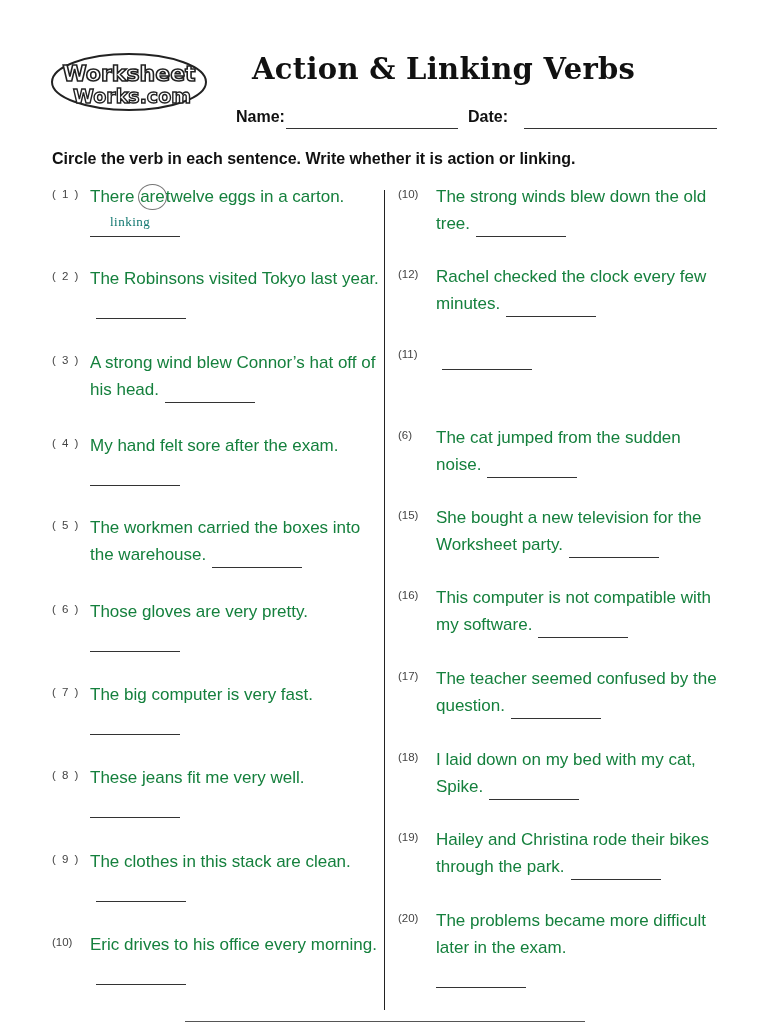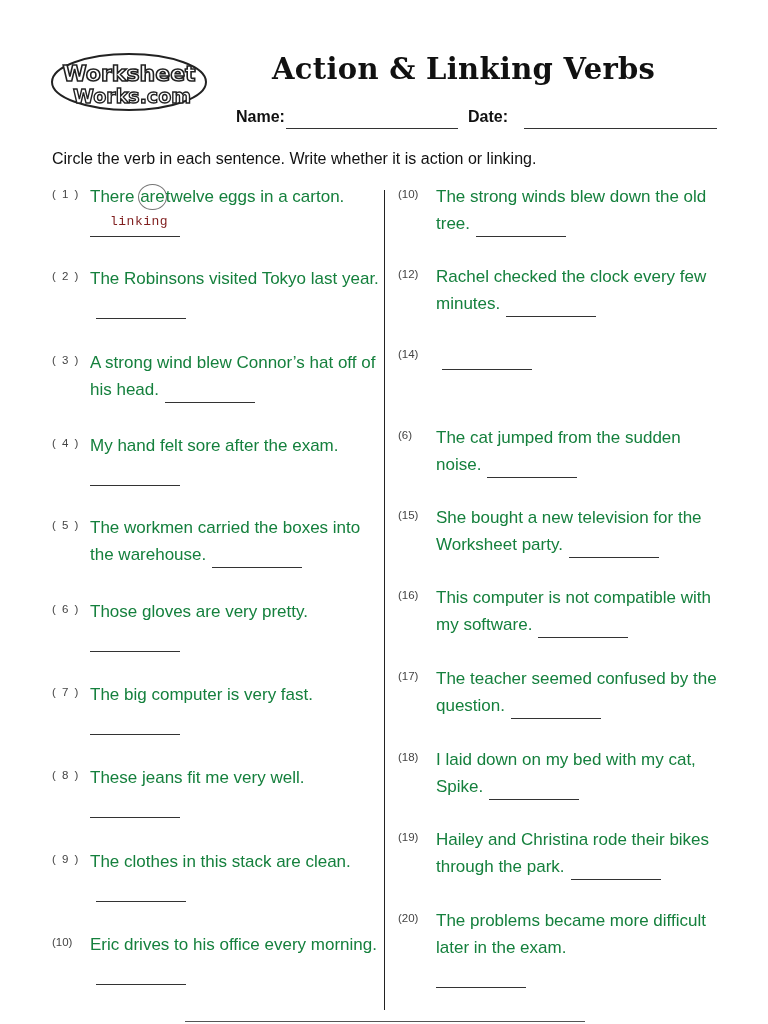--- a/index.html
+++ b/index.html
@@ -1,30 +1,30 @@
 <!DOCTYPE html>
 <html><head>
   <meta charset="utf-8">
   <style>
     * { box-sizing: border-box; margin: 0; padding: 0; }
     html, body { width: 768px; height: 1024px; background: #ffffff; overflow: hidden; }
     body { position: relative; font-family: "Liberation Sans", sans-serif; color: #111; }
 
     .logo { position: absolute; left: 50px; top: 52px; width: 158px; height: 60px; }
     .title {
-      position: absolute; left: 272px; top: 52px;
+      position: absolute; left: 252px; top: 52px;
       font-family: "DejaVu Serif", serif; font-weight: bold; font-size: 29px;
       letter-spacing: 0.3px; color: #111; white-space: nowrap;
     }
     .field-label { position: absolute; font-weight: bold; font-size: 16px; top: 108px; }
     .field-line { position: absolute; top: 128px; height: 0; border-top: 1.5px solid #333; }
 
     .instructions {
       position: absolute; left: 52px; top: 150px;
-      font-weight: normal; font-size: 16px; white-space: nowrap;
+      font-weight: bold; font-size: 16px; white-space: nowrap;
     }
 
     .divider { position: absolute; left: 384px; top: 190px; width: 0; height: 820px; border-left: 1.5px solid #222; }
     .bottom-line { position: absolute; left: 185px; top: 1021px; width: 400px; border-top: 1.5px solid #555; }
 
     .q { position: absolute; width: 330px; }
     .q .num {
       position: absolute; left: 0; top: 5px;
       font-size: 11.5px; color: #444; letter-spacing: 1.5px; white-space: nowrap;
     }
@@ -38,21 +38,21 @@
       border-top: 1.5px solid #333; vertical-align: -8px; margin-left: 6px;
     }
     .blank.block { display: block; margin-left: 0; margin-top: 26px; vertical-align: baseline; }
 
     .circled {
       display: inline-block; border: 1.5px solid #777; border-radius: 50%;
       padding: 0 1px; margin: -2px -1px; line-height: 24px;
     }
     .answer {
       position: absolute; left: 110px; top: 214px;
-      font-family: Liberation Mono, monospace; font-size: 13px; color: #7f1d1d;
+      font-family: Liberation Serif, serif; font-size: 13px; color: #0f766e;
       letter-spacing: 0.5px;
     }
   </style>
 </head>
 <body>
 
 <svg class="logo" viewBox="0 0 158 60">
   <ellipse cx="79" cy="30" rx="77" ry="28" fill="#fff" stroke="#222" stroke-width="2"></ellipse>
   <text x="79" y="29" text-anchor="middle" font-family="DejaVu Sans, sans-serif" font-weight="bold" font-size="22" fill="#fff" stroke="#222" stroke-width="1.6">Worksheet</text>
   <text x="82" y="51" text-anchor="middle" font-family="DejaVu Sans, sans-serif" font-weight="bold" font-size="19" fill="#fff" stroke="#222" stroke-width="1.4">Works.com</text>
@@ -129,21 +129,21 @@
   <span class="num two">(10)</span>
   <div class="text"><span>The strong winds blew down the old tree.</span><span class="blank"></span></div>
 </div>
 
 <div class="q" style="left:398px; top:263px;">
   <span class="num two">(12)</span>
   <div class="text"><span>Rachel checked the clock every few minutes.</span><span class="blank"></span></div>
 </div>
 
 <div class="q" style="left:398px; top:343px;">
-  <span class="num two">(14)</span>
+  <span class="num two">(11)</span>
   <div class="text"><span class="blank"></span></div>
 </div>
 
 <div class="q" style="left:398px; top:424px;">
   <span class="num two">(6)</span>
   <div class="text"><span>The cat jumped from the sudden noise.</span><span class="blank"></span></div>
 </div>
 
 <div class="q" style="left:398px; top:504px;">
   <span class="num two">(15)</span>

